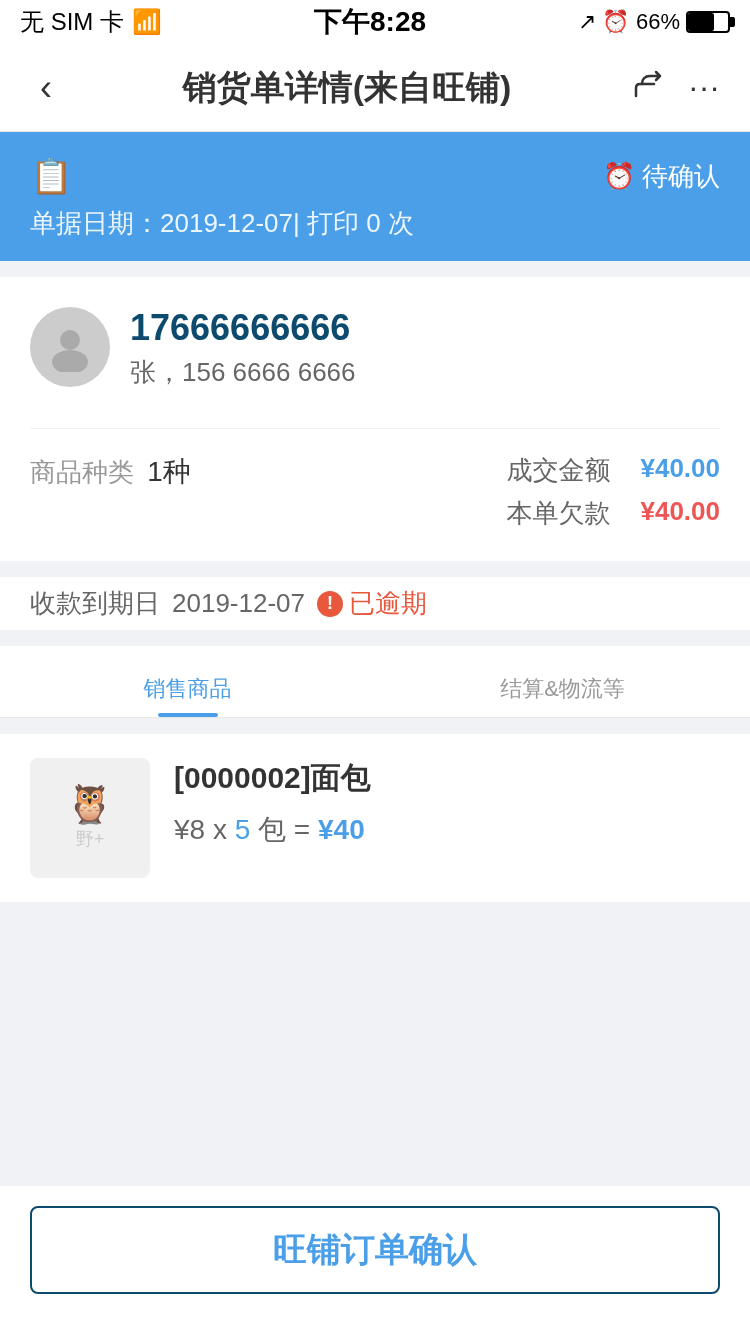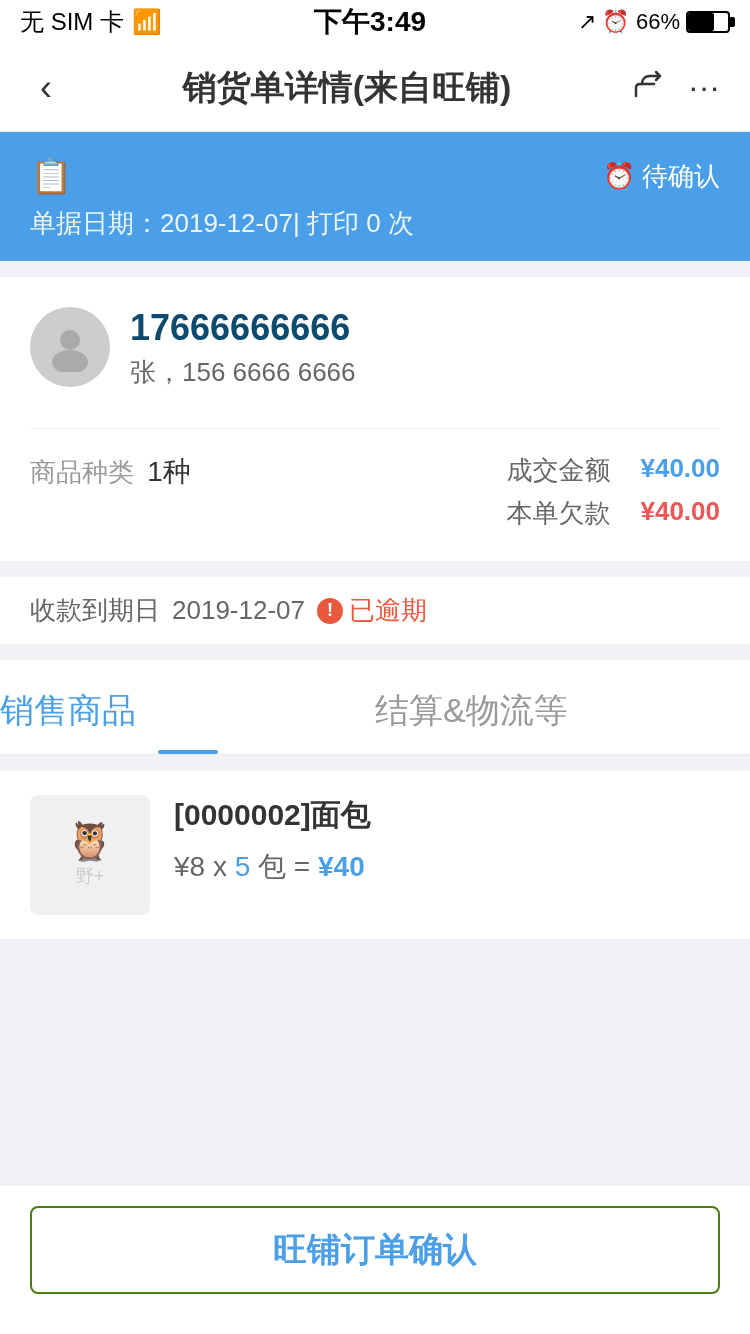--- a/index.html
+++ b/index.html
@@ -186,21 +186,21 @@
       font-size: 26px;
       color: #666;
     }
     .summary-row:last-child { margin-bottom: 0; }
     .amount-blue { color: #4a9fe8; font-weight: 600; }
     .amount-red { color: #e55; font-weight: 600; }
 
     
     .due-section {
       background: #fff;
-      padding: 16px 30px;
+      padding: 9px 30px;
       margin-bottom: 16px;
       font-size: 26px;
       color: #666;
       display: flex;
       align-items: center;
       gap: 12px;
     }
     .overdue-badge {
       display: flex;
       align-items: center;
@@ -223,22 +223,23 @@
 
     
     .tabs {
       background: #fff;
       display: flex;
       border-bottom: 1px solid #e8e8e8;
       margin-bottom: 16px;
     }
     .tab-item {
       flex: 1;
-      padding: 28px 0 20px;
-      font-size: 34px;
+      text-align: center;
+      padding: 28px 0 13px;
+      font-size: 22px;
       color: #999;
       cursor: pointer;
       position: relative;
     }
     .tab-item.active {
       color: #4a9fe8;
     }
     .tab-item.active::after {
       content: '';
       position: absolute;
@@ -304,41 +305,41 @@
       position: fixed;
       bottom: 0;
       left: 0;
       width: 750px;
       background: #fff;
       padding: 20px 30px 40px;
     }
     .confirm-btn {
       width: 100%;
       height: 88px;
-      border: 2px solid #4d7c0f;
+      border: 2px solid #0c4a6e;
       background: #fff;
       border-radius: 8px;
       color: #4a9fe8;
       font-size: 34px;
       font-weight: 600;
       cursor: pointer;
       display: flex;
       align-items: center;
       justify-content: center;
     }
   </style>
 </head>
 <body>
 
 <div class="status-bar">
   <div class="status-left">
     <span>无 SIM 卡</span>
     <span>📶</span>
   </div>
-  <div class="status-center">下午3:49</div>
+  <div class="status-center">下午8:28</div>
   <div class="status-right">
     <span>↗</span>
     <span>⏰</span>
     <span>66%</span>
     <span class="battery-icon">
       <div class="battery-fill"></div>
     </span>
   </div>
 </div>
 

